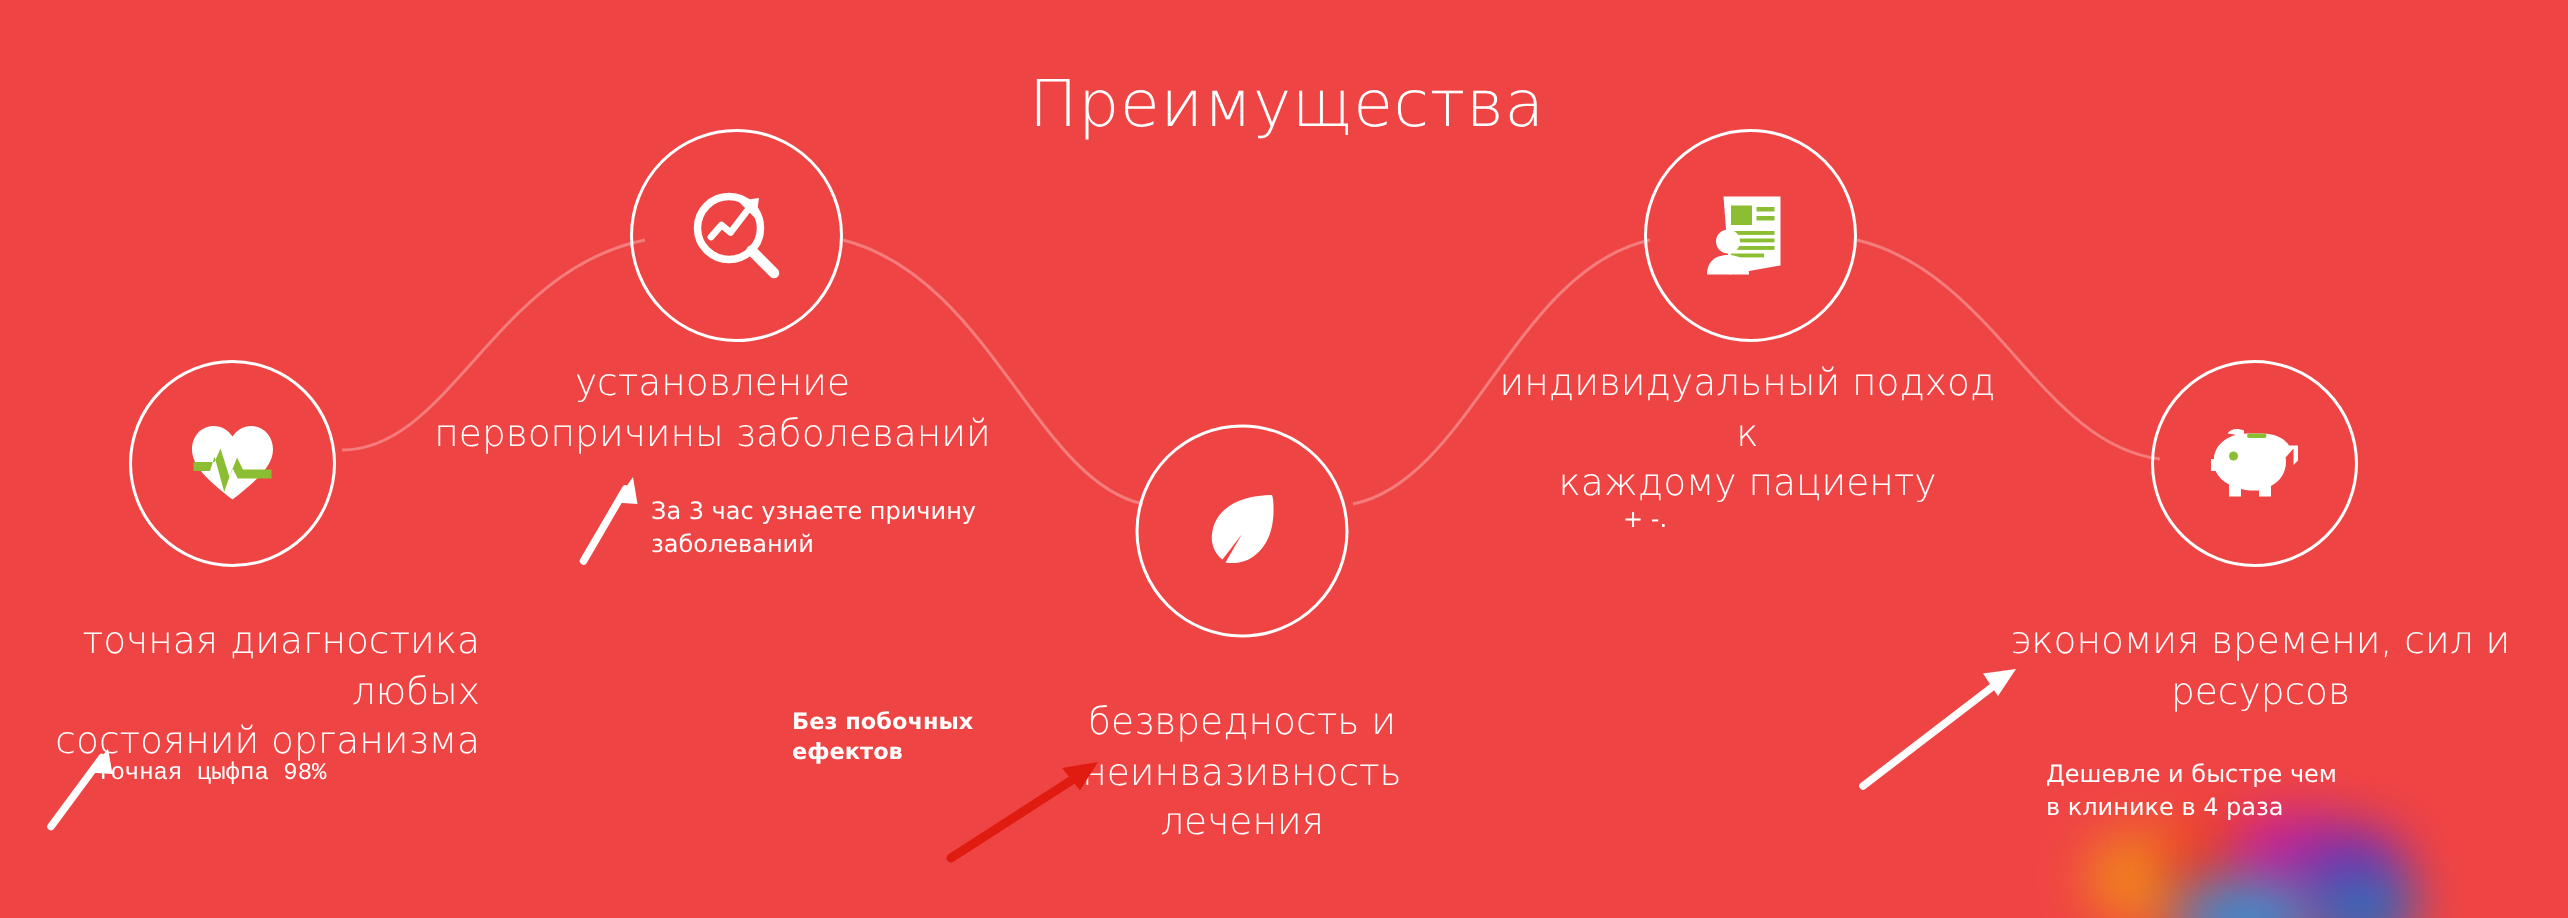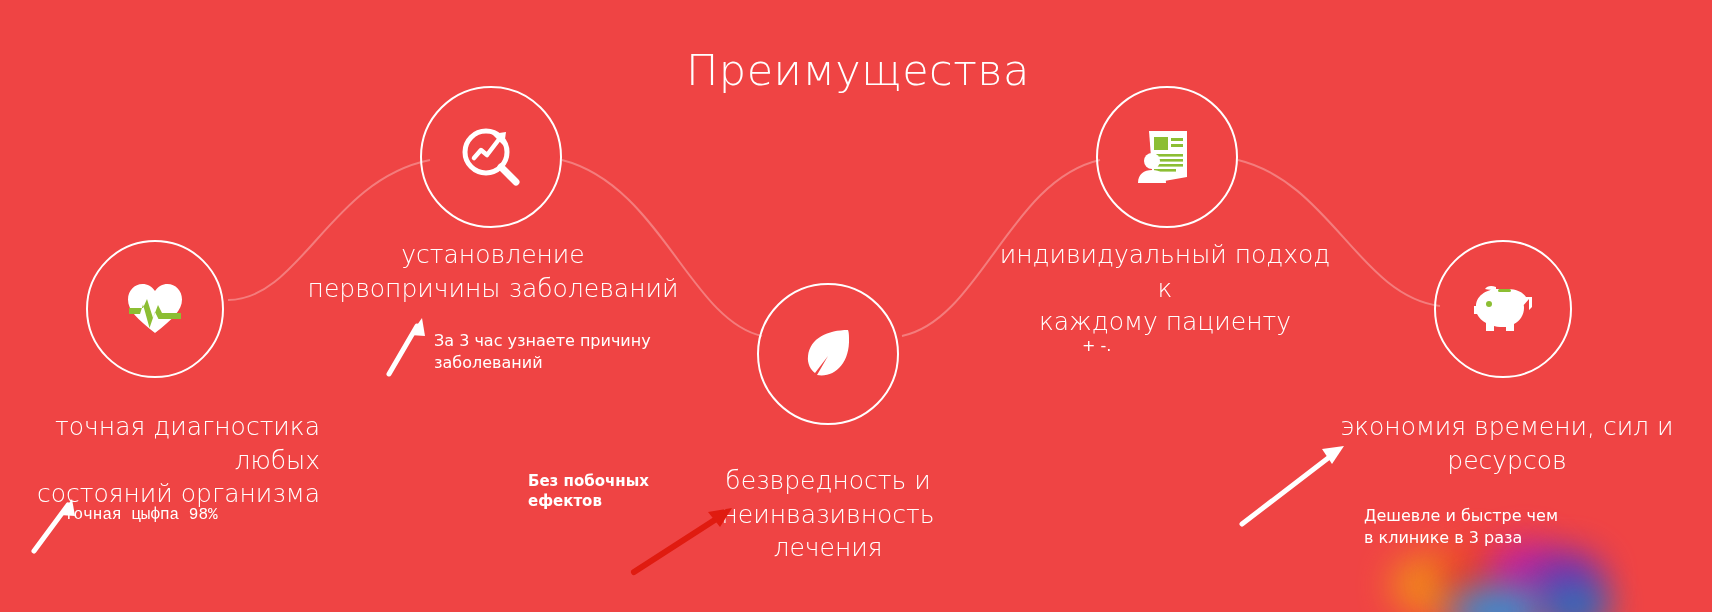--- a/index.html
+++ b/index.html
@@ -98,21 +98,21 @@
   <div class="node" style="left:420px;top:86px;width:142px;height:142px;">
     <span>
       <svg width="58" height="58" viewBox="0 0 58 58" xmlns="http://www.w3.org/2000/svg">
         <circle cx="24" cy="24" r="21" fill="none" stroke="#ffffff" stroke-width="5"></circle>
         <path d="M39 39 L54 54" stroke="#ffffff" stroke-width="7" stroke-linecap="round"></path>
         <path d="M12 30 L19 22 L25 27 L38 10" fill="none" stroke="#ffffff" stroke-width="4.5" stroke-linecap="round" stroke-linejoin="round"></path>
         <path d="M30 6 L44 4 L42 18 Z" fill="#ffffff"></path>
       </svg>
     </span>
   </div>
-  <div class="label" style="left:298px;top:238px;width:390px;white-space:pre-line;">установление
+  <div class="label" style="left:280px;top:238px;width:390px;white-space:pre-line;">установление
 первопричины заболеваний</div>
   <svg class="arrow" style="left:383px;top:312px;" width="70" height="66" viewBox="0 0 70 66" xmlns="http://www.w3.org/2000/svg">
     <path d="M6 62 L34 14" stroke="#ffffff" stroke-width="5" stroke-linecap="round" fill="none"></path>
     <path d="M39 6 L27 23 L42 24 Z" fill="#ffffff"></path>
   </svg>
   <div class="note" style="left:434px;top:330px;width:250px;white-space:pre-line;">За 3 час узнаете причину
 заболеваний</div>
 
   <div class="node" style="left:757px;top:283px;width:142px;height:142px;">
     <span>
@@ -161,15 +161,15 @@
       </svg>
     </span>
   </div>
   <div class="label" style="left:1332px;top:410px;width:350px;white-space:pre-line;">экономия времени, сил и
 ресурсов</div>
   <svg class="arrow" style="left:1236px;top:440px;" width="130" height="90" viewBox="0 0 130 90" xmlns="http://www.w3.org/2000/svg">
     <path d="M6 84 L100 12" stroke="#ffffff" stroke-width="5" stroke-linecap="round" fill="none"></path>
     <path d="M108 6 L86 9 L96 24 Z" fill="#ffffff"></path>
   </svg>
   <div class="note" style="left:1364px;top:505px;width:250px;white-space:pre-line;">Дешевле и быстре чем
-в клинике в 3 раза</div>
+в клинике в 4 раза</div>
 
 </div>
 
 </body></html>

